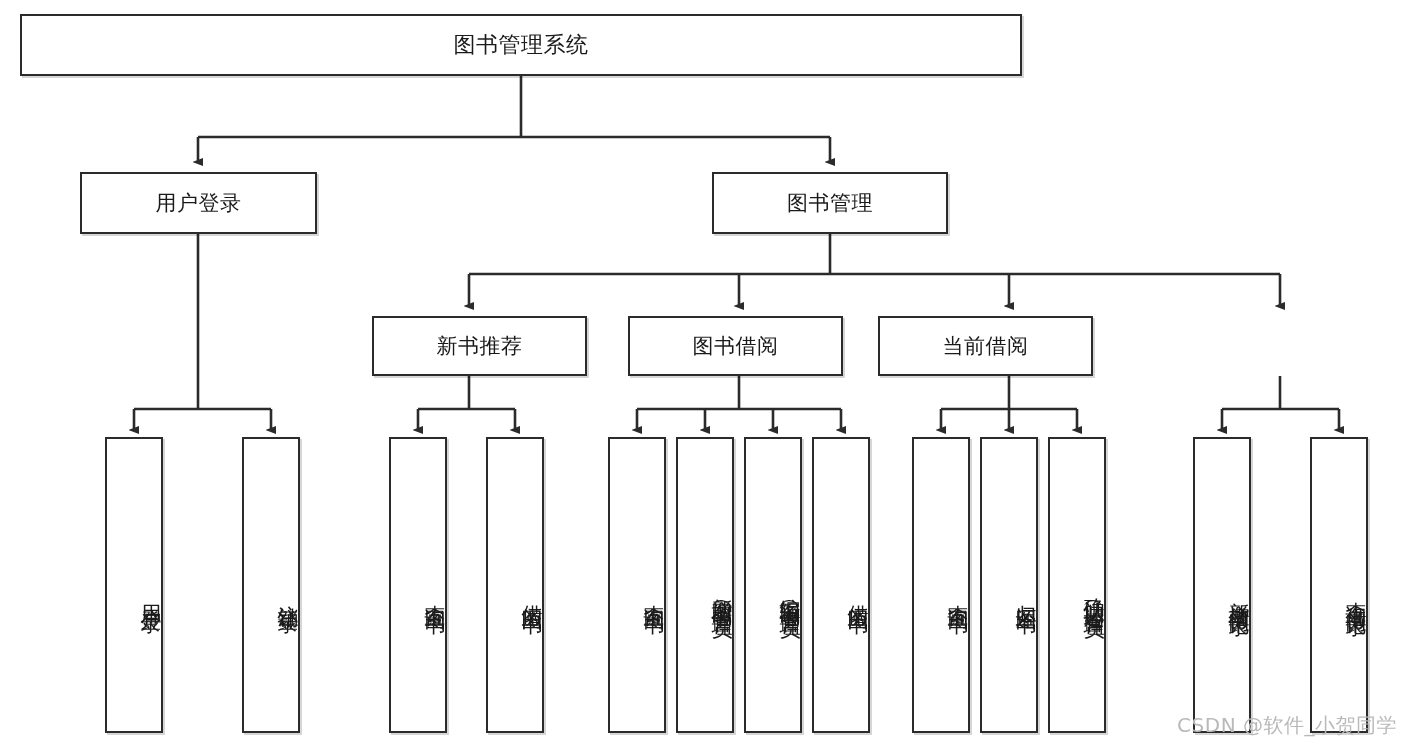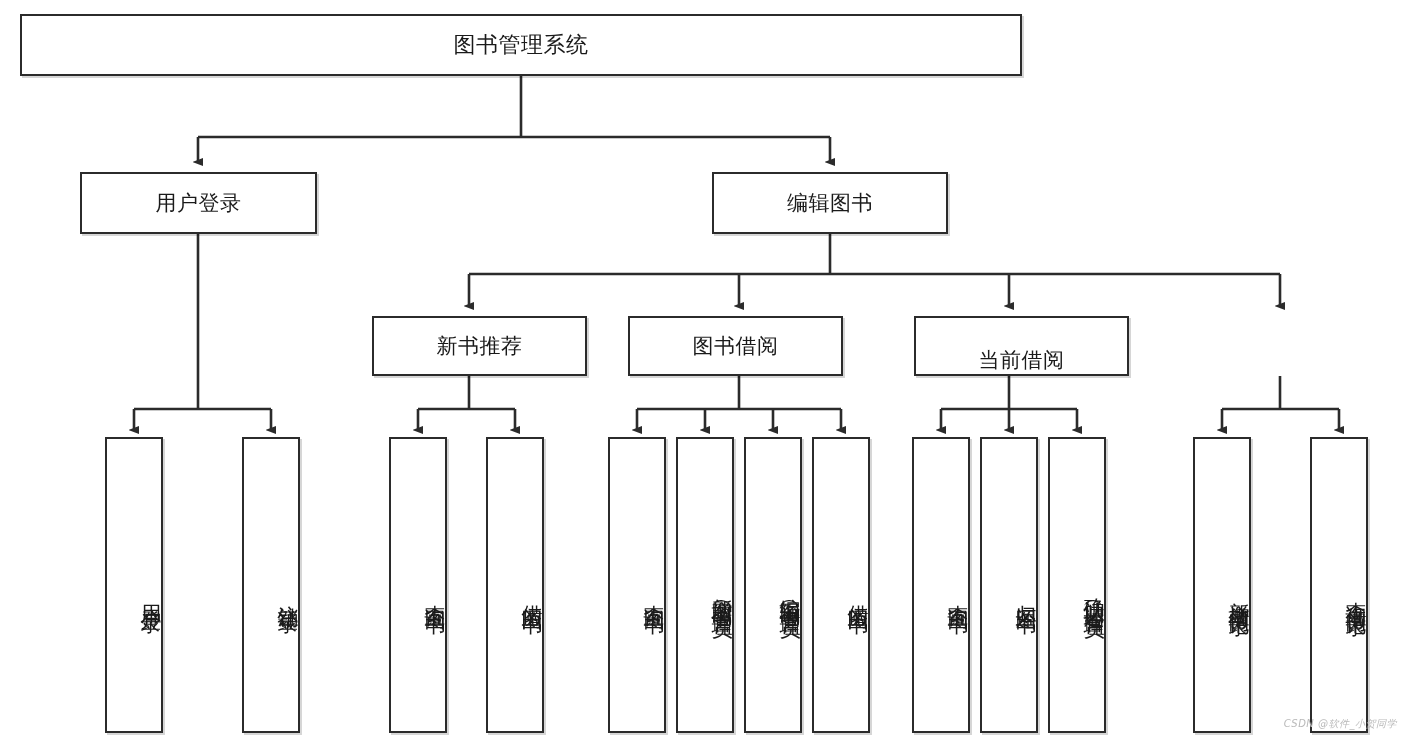--- a/index.html
+++ b/index.html
@@ -56,26 +56,25 @@
     justify-content: center;
   }
   .node.vert .vtext {
     writing-mode: vertical-rl;
     text-orientation: upright;
     display: block;
   }
   .watermark {
     position: absolute;
     right: 8px;
-    bottom: 16px;
-    font-size: 10px;
+    bottom: 8px;
+    font-size: 20px;
     color: #b9b9b9;
     white-space: nowrap;
     letter-spacing: 0.5px;
-    font-style: italic;
   }
 </style>
 </head>
 <body>
 
 <div id="canvas">
 
   <svg class="edges" viewBox="0 0 1405 747">
     <defs>
       <marker id="arrow" markerWidth="10" markerHeight="10" refX="5" refY="5" orient="auto" markerUnits="userSpaceOnUse">
@@ -127,30 +126,30 @@
   </svg>
 
   <div class="node horiz root" style="left:20px; top:14px; width:1002px; height:62px;">
     <span>图书管理系统</span>
   </div>
 
   <div class="node horiz" style="left:80px; top:172px; width:237px; height:62px;">
     <span>用户登录</span>
   </div>
   <div class="node horiz" style="left:712px; top:172px; width:236px; height:62px;">
-    <span>编辑图书</span>
+    <span>图书管理</span>
   </div>
 
   <div class="node horiz" style="left:372px; top:316px; width:215px; height:60px;">
     <span>新书推荐</span>
   </div>
   <div class="node horiz" style="left:628px; top:316px; width:215px; height:60px;text-align:center;">
     <span>图书借阅</span>
   </div>
-  <div class="node horiz" style="left:914px; top:316px; width:215px; height:60px;align-items:flex-end;">
+  <div class="node horiz" style="left:878px; top:316px; width:215px; height:60px;">
     <span>当前借阅</span>
   </div>
 
   <div class="node vert" style="left:105px; top:437px; width:58px; height:296px;">
     <span class="vtext">用户登录</span>
   </div>
   <div class="node vert" style="left:242px; top:437px; width:58px; height:296px;">
     <span class="vtext">注销登录</span>
   </div>
 

